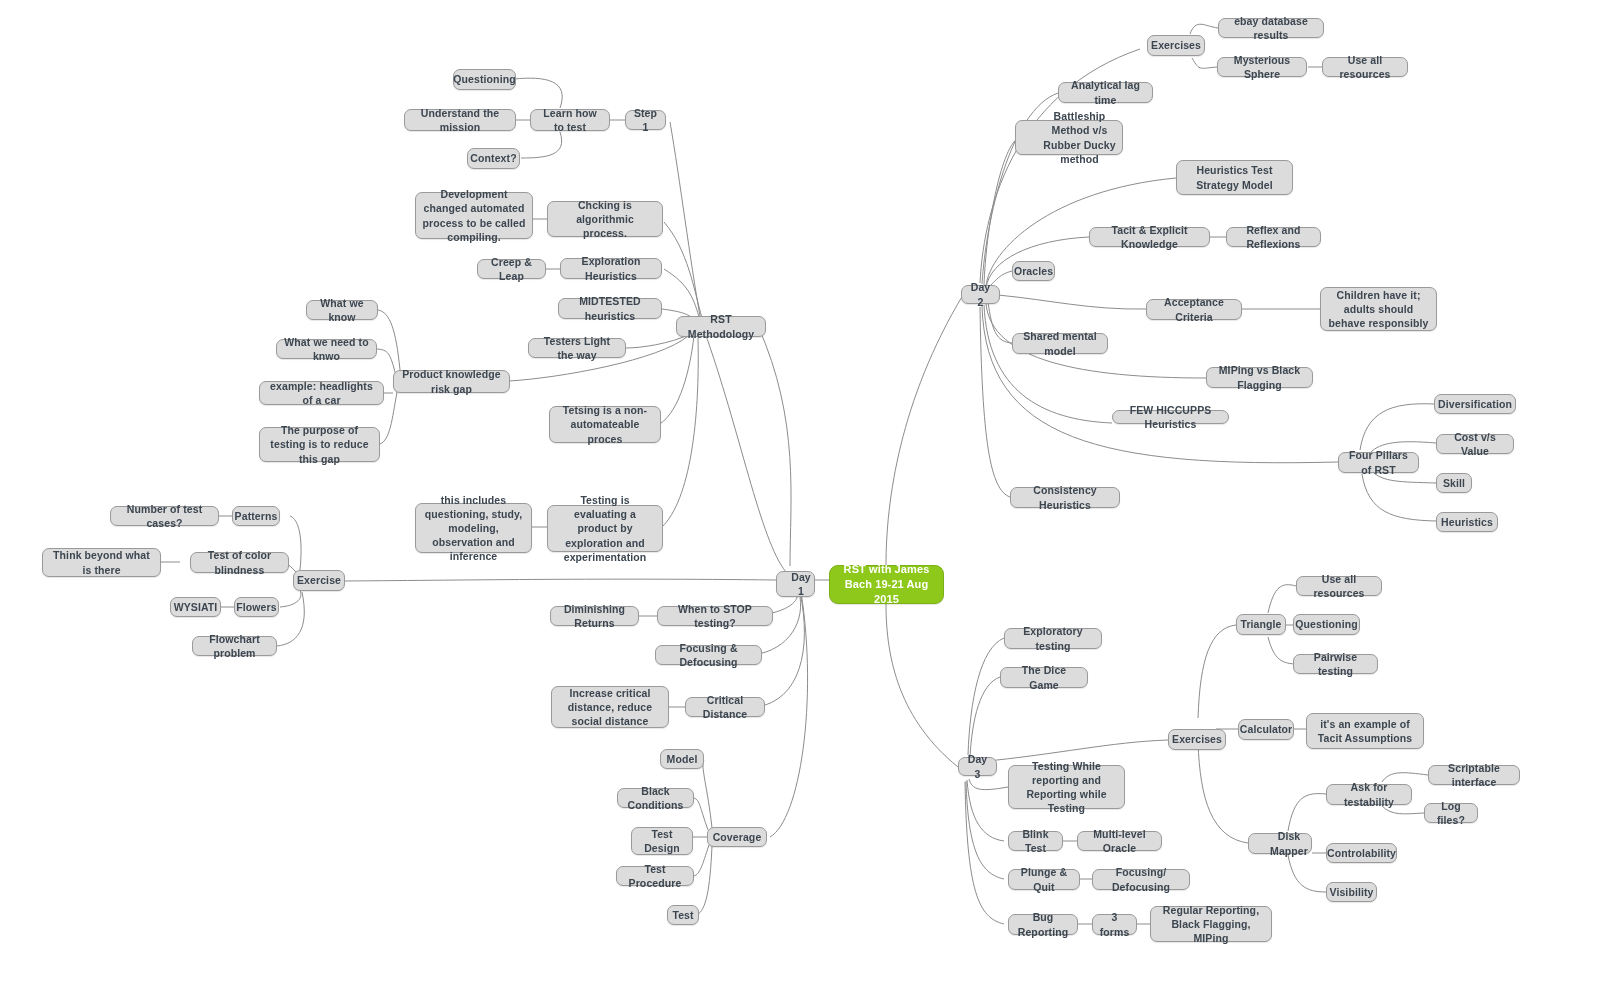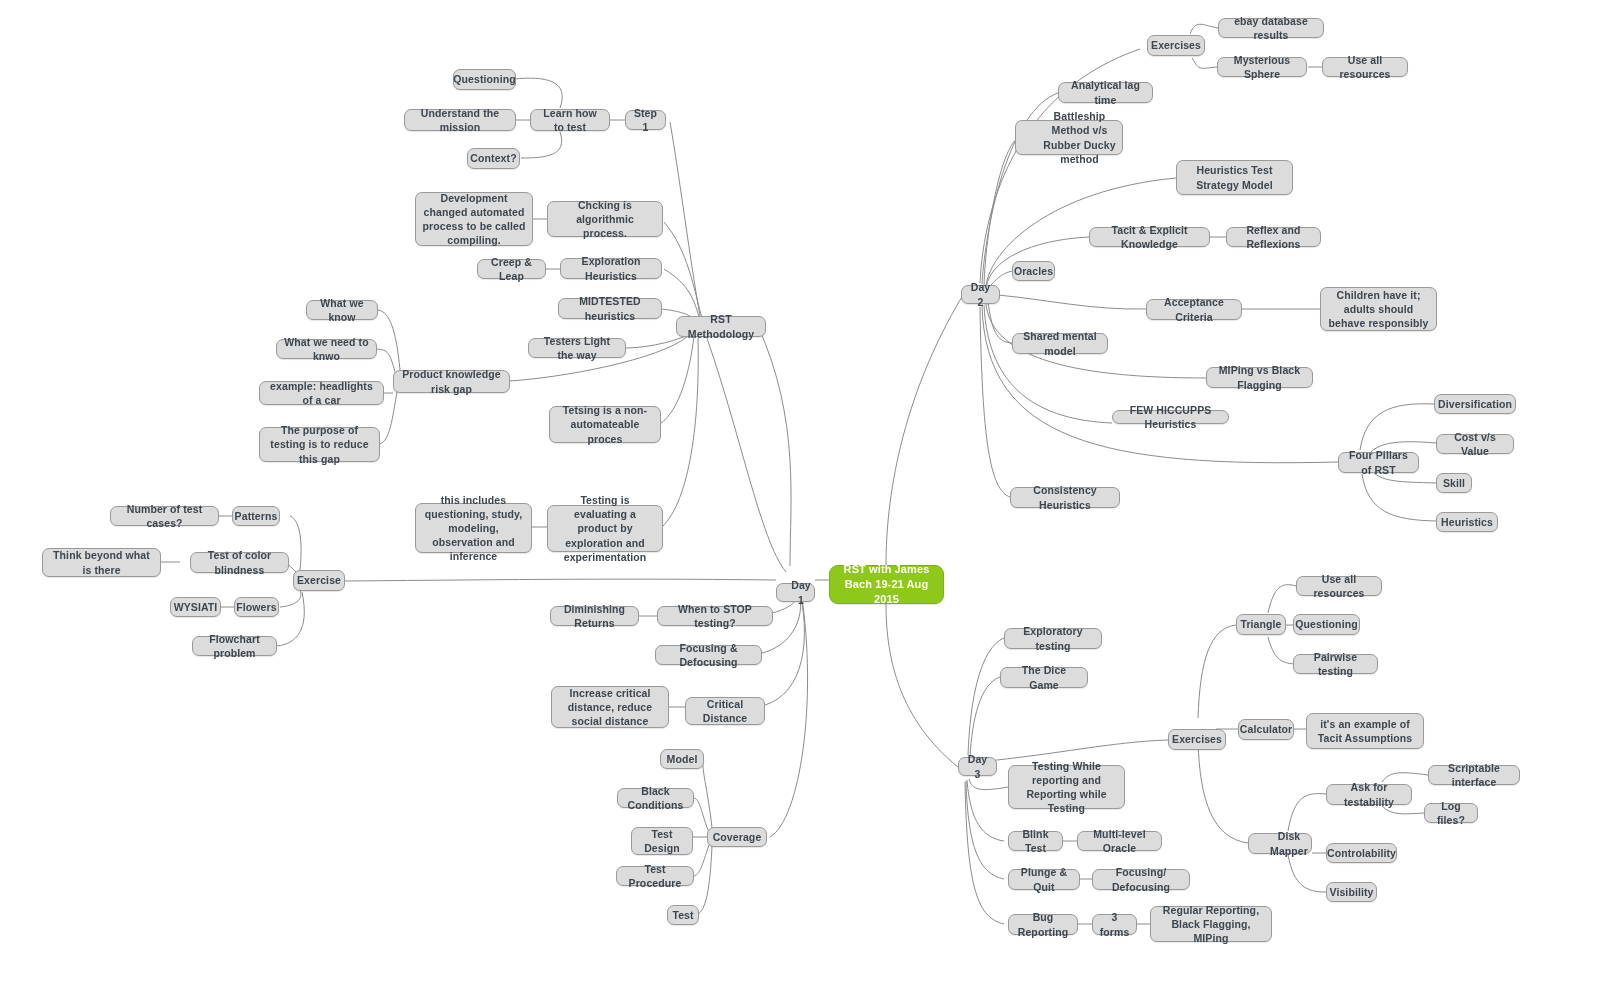--- a/index.html
+++ b/index.html
@@ -176,33 +176,33 @@
 
       <path d="M1080,879 L1092,879"></path>
 
       <path d="M1068,924 L1092,924"></path>
       <path d="M1137,924 L1150,924"></path>
     </g>
   </svg>
 
   <div class="node root" style="left:829px; top:565px; width:115px; height:39px;">RST  with James Bach 19-21 Aug 2015</div>
 
-  <div class="node" style="left:776px; top:583px; width:39px; height:19px;padding-left:17px;">Day 1</div>
+  <div class="node" style="left:776px; top:571px; width:39px; height:26px;padding-left:17px;">Day 1</div>
   <div class="node" style="left:961px; top:285px; width:39px; height:19px;">Day 2</div>
   <div class="node" style="left:958px; top:757px; width:39px; height:19px;">Day 3</div>
 
   <div class="node" style="left:676px; top:316px; width:90px; height:21px;">RST Methodology</div>
   <div class="node" style="left:625px; top:110px; width:41px; height:20px;">Step 1</div>
   <div class="node" style="left:530px; top:109px; width:80px; height:22px;">Learn how to test</div>
   <div class="node" style="left:453px; top:69px; width:63px; height:21px;">Questioning</div>
   <div class="node" style="left:404px; top:109px; width:112px; height:22px;">Understand the mission</div>
   <div class="node" style="left:467px; top:148px; width:53px; height:21px;">Context?</div>
 
   <div class="node" style="left:547px; top:201px; width:116px; height:36px;">Chcking is algorithmic process.</div>
-  <div class="node" style="left:415px; top:192px; width:118px; height:54px;">Development changed automated process to be called compiling.</div>
+  <div class="node" style="left:415px; top:192px; width:118px; height:47px;">Development changed automated process to be called compiling.</div>
 
   <div class="node" style="left:560px; top:258px; width:102px; height:21px;">Exploration Heuristics</div>
   <div class="node" style="left:477px; top:259px; width:69px; height:20px;">Creep &amp; Leap</div>
 
   <div class="node" style="left:558px; top:298px; width:104px; height:21px;">MIDTESTED heuristics</div>
   <div class="node" style="left:528px; top:338px; width:98px; height:20px;">Testers Light the way</div>
 
   <div class="node" style="left:393px; top:370px; width:117px; height:23px;">Product knowledge risk gap</div>
   <div class="node" style="left:306px; top:300px; width:72px; height:20px;">What we know</div>
   <div class="node" style="left:276px; top:339px; width:101px; height:20px;">What we need to knwo</div>
@@ -218,21 +218,21 @@
   <div class="node" style="left:110px; top:506px; width:109px; height:20px;">Number of test cases?</div>
   <div class="node" style="left:166px; top:552px; width:99px; height:21px;margin-left:24px;">Test of color blindness</div>
   <div class="node" style="left:42px; top:548px; width:119px; height:29px;">Think beyond what is there</div>
   <div class="node" style="left:234px; top:597px; width:45px; height:20px;">Flowers</div>
   <div class="node" style="left:170px; top:597px; width:51px; height:20px;">WYSIATI</div>
   <div class="node" style="left:192px; top:636px; width:85px; height:20px;">Flowchart problem</div>
 
   <div class="node" style="left:657px; top:606px; width:116px; height:20px;">When to STOP testing?</div>
   <div class="node" style="left:550px; top:606px; width:89px; height:20px;">Diminishing Returns</div>
   <div class="node" style="left:655px; top:645px; width:107px; height:20px;">Focusing &amp; Defocusing</div>
-  <div class="node" style="left:685px; top:697px; width:80px; height:28px;">Critical Distance</div>
+  <div class="node" style="left:685px; top:697px; width:80px; height:20px;">Critical Distance</div>
   <div class="node" style="left:551px; top:686px; width:118px; height:42px;">Increase  critical distance, reduce social distance</div>
 
   <div class="node" style="left:707px; top:827px; width:60px; height:20px;">Coverage</div>
   <div class="node" style="left:660px; top:749px; width:44px; height:20px;">Model</div>
   <div class="node" style="left:617px; top:788px; width:77px; height:20px;">Black Conditions</div>
   <div class="node" style="left:631px; top:827px; width:62px; height:28px;">Test Design</div>
   <div class="node" style="left:616px; top:866px; width:78px; height:20px;">Test Procedure</div>
   <div class="node" style="left:667px; top:905px; width:32px; height:20px;">Test</div>
 
   <div class="node" style="left:1147px; top:35px; width:58px; height:21px;">Exercises</div>

